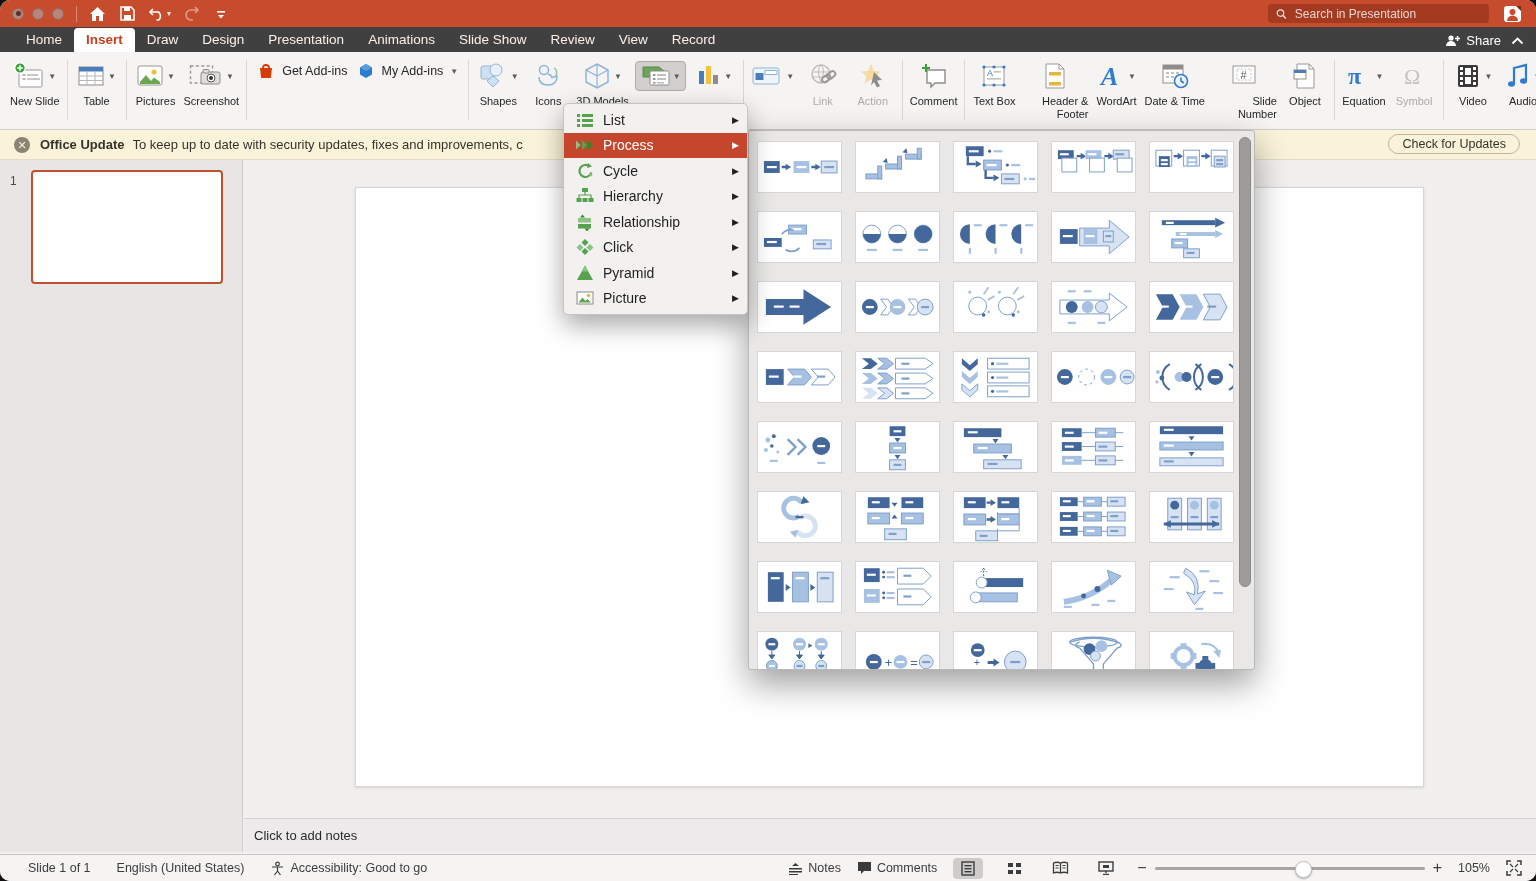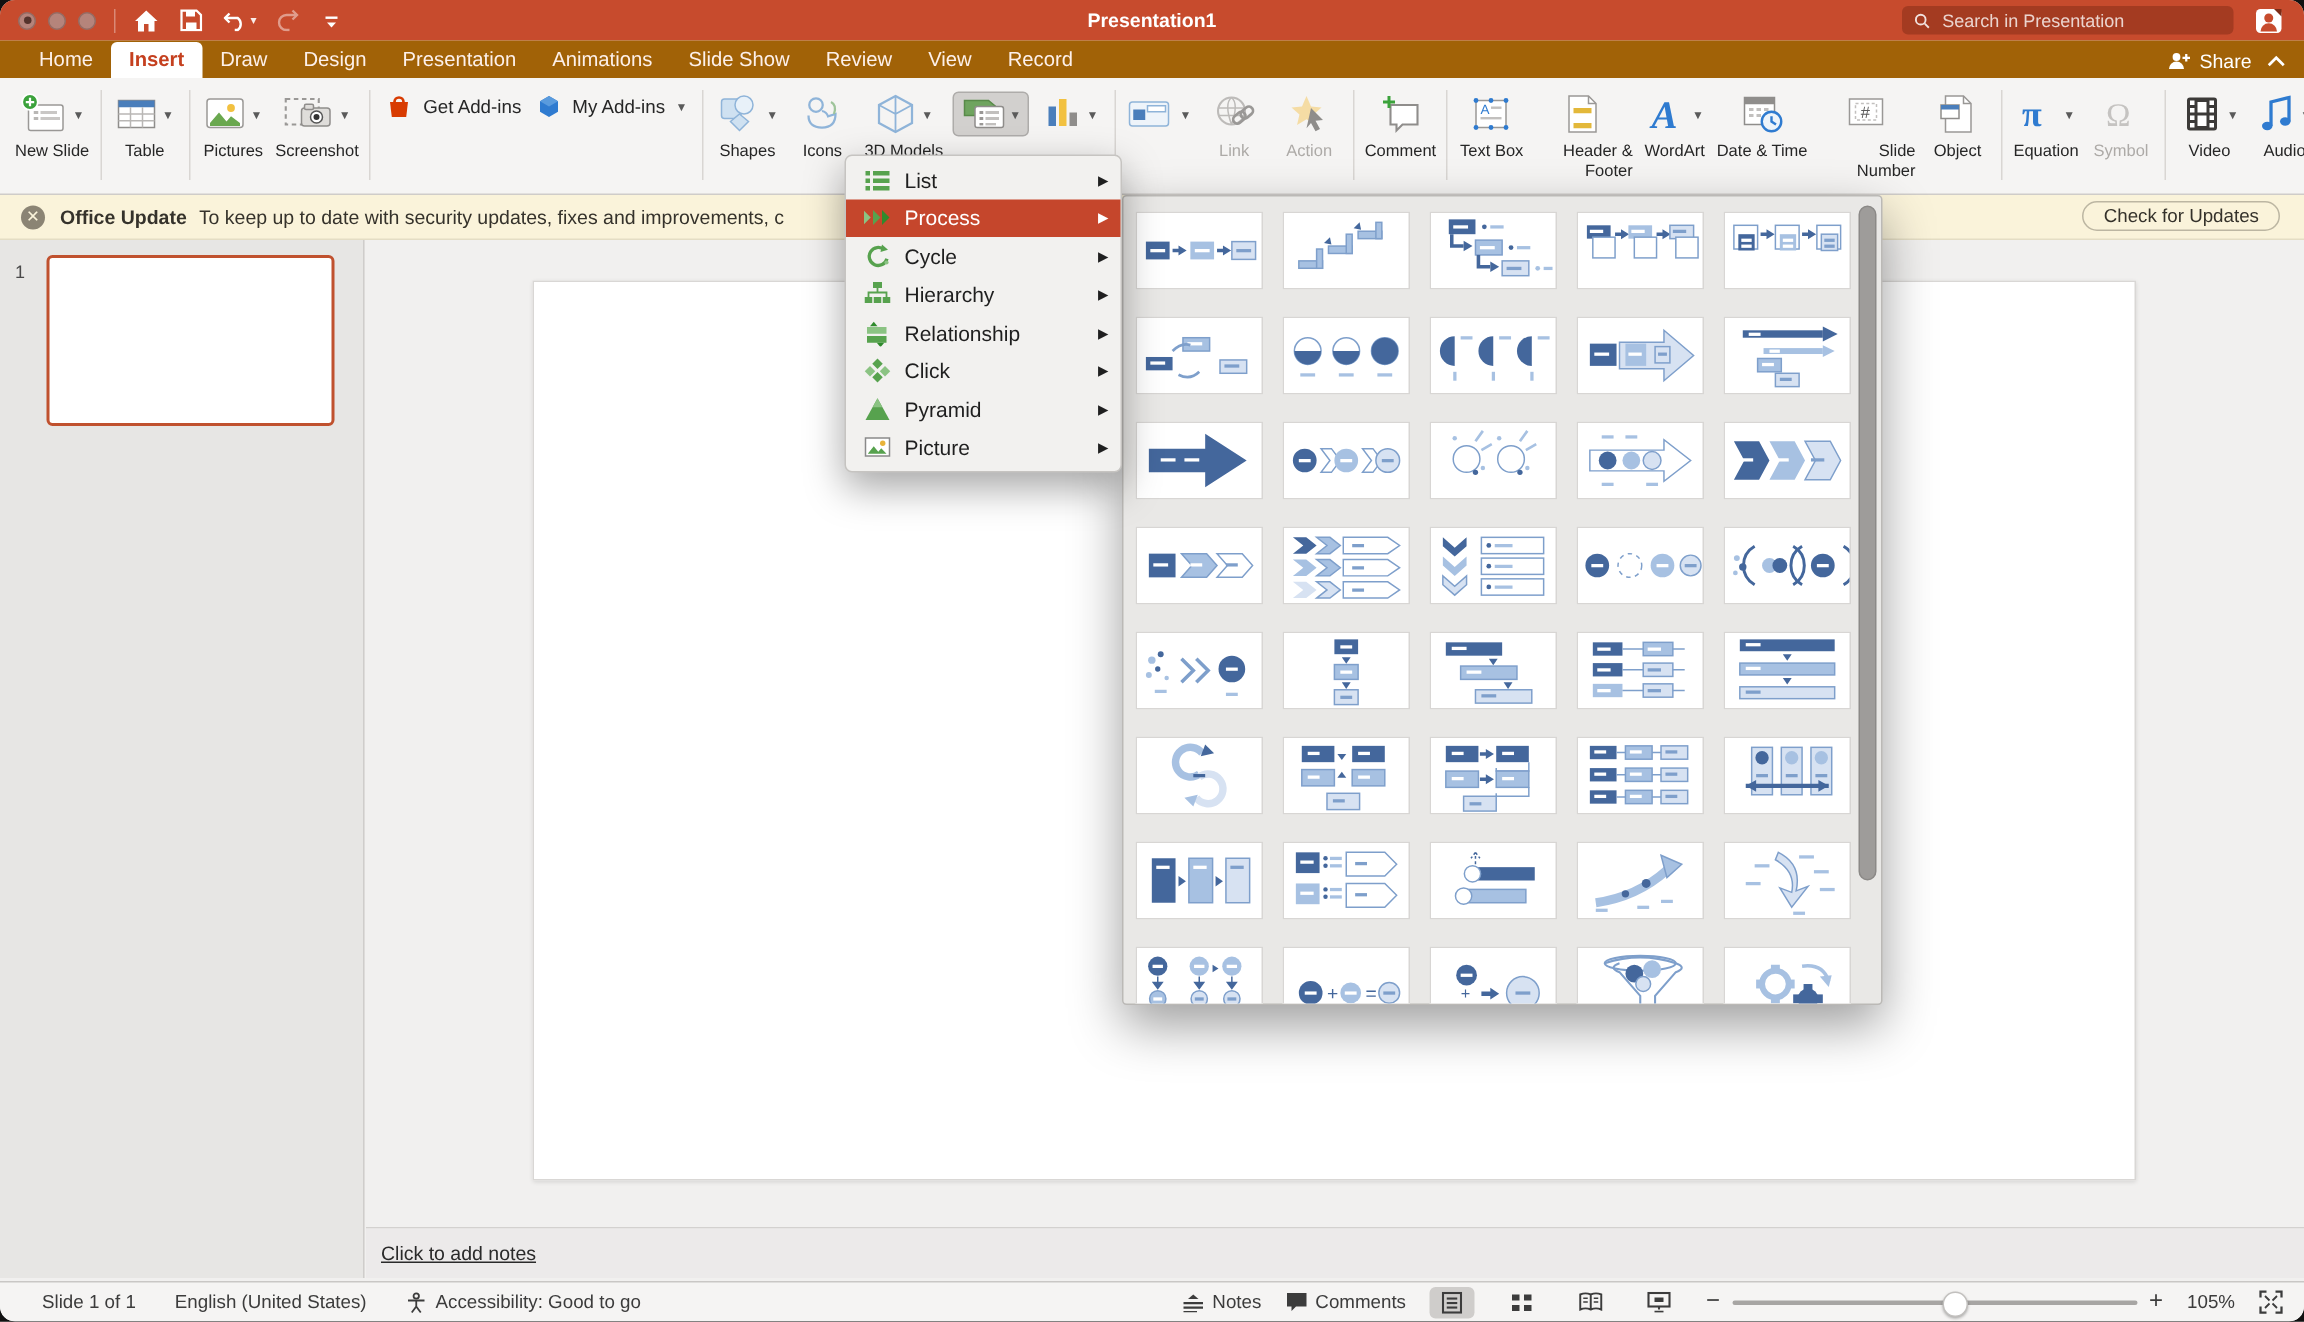--- a/index.html
+++ b/index.html
@@ -14,21 +14,21 @@
   .qa{display:flex;align-items:center;gap:14px;color:#fff;}
   .qa .qbtn{display:flex;align-items:center;gap:2px;}
   .qa svg{display:block;}
   .undo-caret{font-size:8px;color:rgba(255,255,255,.9);}
   .tb-title{position:absolute;left:0;right:0;text-align:center;color:#fff;font-size:13px;font-weight:bold;pointer-events:none;}
   .tb-right{position:absolute;right:14px;display:flex;align-items:center;gap:14px;}
   .searchbox{display:flex;align-items:center;gap:6px;background:rgba(60,10,0,.25);border-radius:4px;height:19px;padding:0 8px;width:205px;}
   .searchbox input{background:transparent;border:none;outline:none;color:#fff;font-size:12px;width:100%;font-family:"Liberation Sans",sans-serif;}
   .searchbox input::placeholder{color:rgba(255,255,255,.78);}
   
-  .tabrow{position:absolute;left:0;top:27px;width:100%;height:25px;background:#a16207;display:flex;align-items:flex-start;}
+  .tabrow{position:absolute;left:0;top:27px;width:100%;height:25px;background:#404040;display:flex;align-items:flex-start;}
   .tabs{display:flex;margin-left:14px;height:25px;align-items:flex-end;}
   .tab{color:#fdf0ea;font-size:13.5px;padding:4px 12px 5px;cursor:default;}
   .tab.active{background:#fff;color:#c5401f;border-radius:4px 4px 0 0;font-weight:bold;}
   .tab-right{position:absolute;right:12px;bottom:4px;display:flex;align-items:center;gap:10px;color:#fff;font-size:13px;}
   
   .ribbon{position:absolute;left:0;top:52px;width:100%;height:78px;background:#f5f4f3;border-bottom:1px solid #cfccc9;
           display:flex;align-items:flex-start;padding-top:6px;box-sizing:border-box;}
   .rsep{width:1px;height:60px;background:#d9d6d3;margin:2px 4px 0;flex:0 0 auto;}
   .rbtn{display:flex;flex-direction:column;align-items:center;margin:0 3px;flex:0 0 auto;min-width:44px;}
   .ric{height:36px;display:flex;align-items:center;justify-content:center;gap:2px;}
@@ -49,21 +49,21 @@
              font-size:12.5px;color:#35322b;background:transparent;}
   
   .content{position:absolute;left:0;top:160px;width:100%;height:692px;}
   .sidebar{position:absolute;left:0;top:0;width:243px;height:692px;background:#e7e6e4;border-right:1px solid #cfcdcb;box-sizing:border-box;}
   .slide-num{position:absolute;left:10px;top:14px;font-size:12px;color:#4a4a4a;}
   .slide-thumb{position:absolute;left:31px;top:10px;width:188px;height:110px;background:#fff;border:2px solid #c0512e;border-radius:4px;}
   .canvas{position:absolute;left:244px;top:0;right:0;height:692px;background:#f1f0ef;}
   .slide{position:absolute;left:111px;top:27px;width:1067px;height:598px;background:#fff;border:1px solid #d9d7d5;box-shadow:0 1px 3px rgba(0,0,0,.12);}
   .notes-divider{position:absolute;left:244px;top:658px;right:0;height:1px;background:#d3d1cf;}
   .notes{position:absolute;left:244px;top:659px;right:0;height:33px;background:#eceaea;display:flex;align-items:center;}
-  .notes span{margin-left:10px;font-size:13px;color:#2a2a2a;text-decoration:underline;}
+  .notes span{margin-left:10px;font-size:13px;color:#2a2a2a;}
   
   .statusbar{position:absolute;left:0;bottom:0;width:100%;height:27px;background:#f5f4f3;border-top:1px solid #c9c7c5;
              display:flex;align-items:center;font-size:12.5px;color:#3c3c3c;box-sizing:border-box;}
   .sb-left{display:flex;align-items:center;gap:26px;margin-left:28px;}
   .sb-item{display:flex;align-items:center;gap:5px;white-space:nowrap;}
   .sb-right{position:absolute;right:14px;display:flex;align-items:center;gap:16px;}
   .viewbtn{display:flex;align-items:center;justify-content:center;width:30px;height:21px;border-radius:4px;}
   .viewbtn.sel{background:#cfcdcb;}
   .zoomctl{display:flex;align-items:center;gap:8px;}
   .zslider{position:relative;width:270px;height:15px;}
@@ -124,21 +124,20 @@
             <path d="M13 4 H6 a5 5 0 0 0 0 10 h2" fill="none" stroke="#fff" stroke-width="1.6"></path>
           </svg>
       </span>
       <span class="qbtn">
         <svg width="12" height="12" viewBox="0 0 12 12">
             <rect x="2" y="3" width="8" height="1.6" fill="#fff"></rect>
             <path d="M3 7 l3 3.4 3-3.4 z" fill="#fff"></path>
           </svg>
       </span>
     </div>
-    <div class="tb-title">Presentation1</div>
     <div class="tb-right">
       <div class="searchbox">
         <svg width="12" height="12" viewBox="0 0 12 12">
             <circle cx="5" cy="5" r="3.6" fill="none" stroke="rgba(255,255,255,.85)" stroke-width="1.4"></circle>
             <path d="M8 8 L11 11" stroke="rgba(255,255,255,.85)" stroke-width="1.4"></path>
           </svg>
         <input placeholder="Search in Presentation" style="">
       </div>
       <svg width="19" height="18" viewBox="0 0 19 18">
           <rect x="1" y="1" width="17" height="16" rx="3" fill="#fff"></rect>

